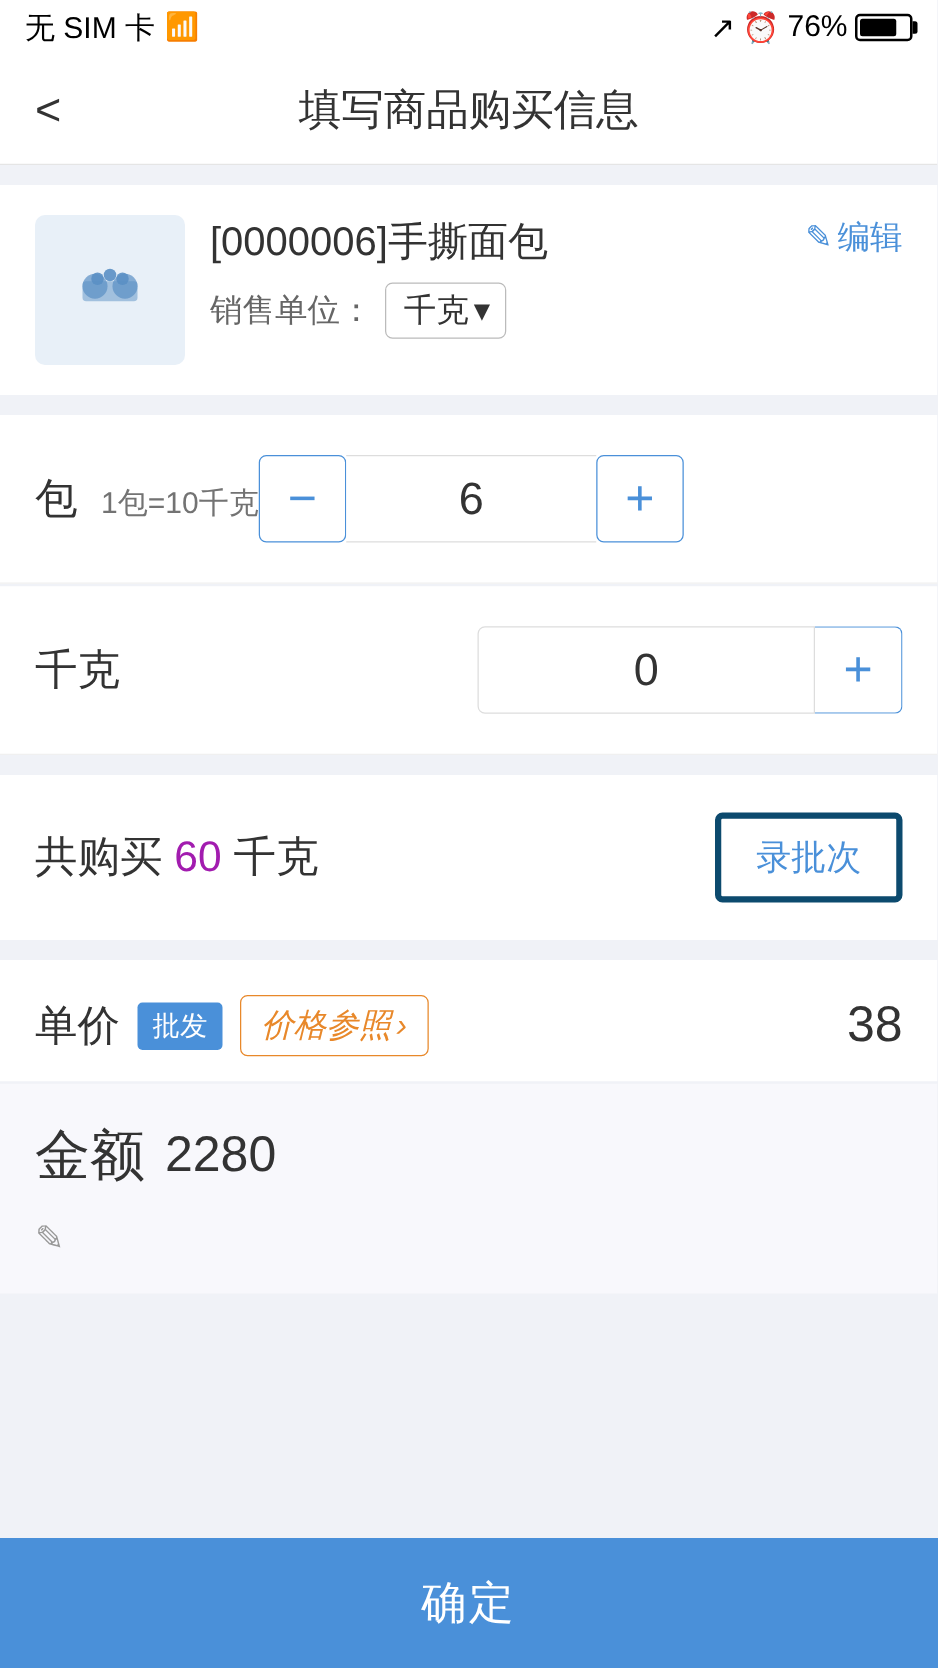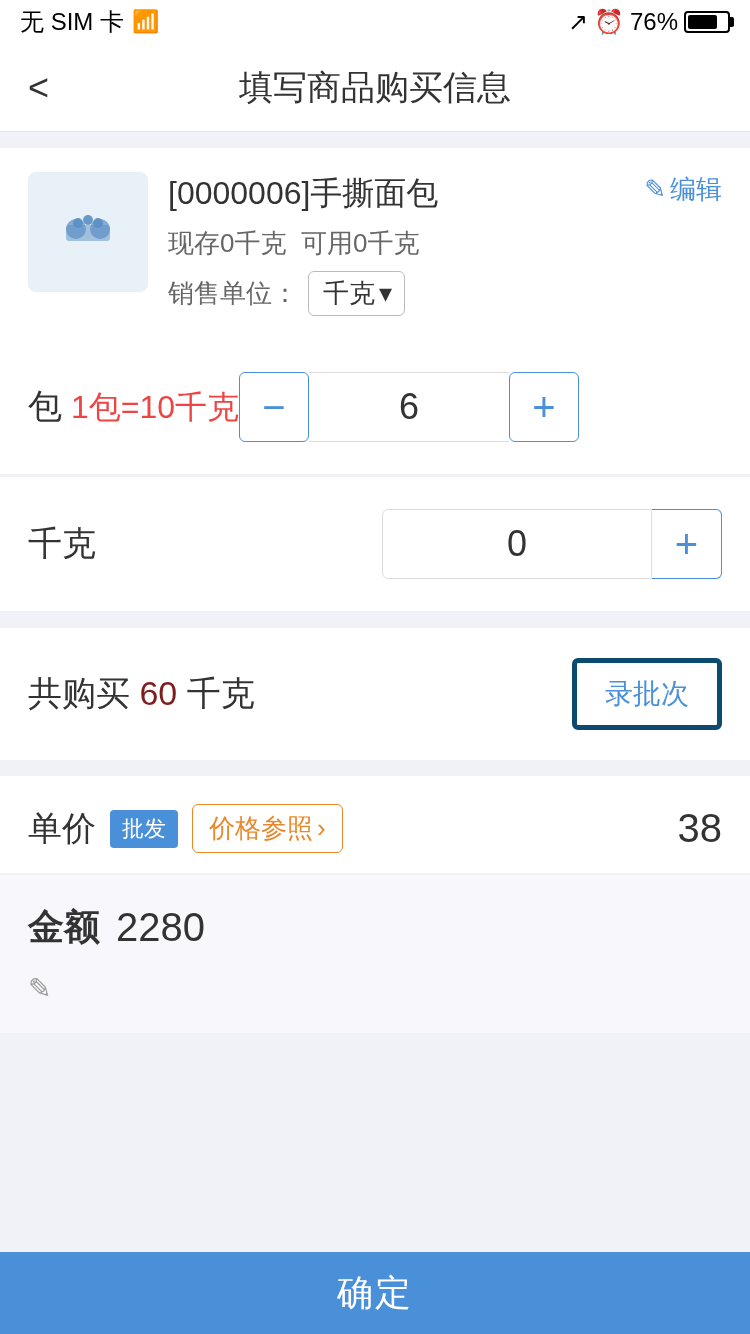--- a/index.html
+++ b/index.html
@@ -76,20 +76,21 @@
       color: #333;
     }
 
     
     .product-section {
       background: #fff;
       padding: 24px 28px;
       display: flex;
       align-items: flex-start;
       gap: 20px;
+      margin-bottom: 16px;
     }
     .product-thumb {
       width: 120px;
       height: 120px;
       background: #e8f0f8;
       border-radius: 8px;
       display: flex;
       align-items: center;
       justify-content: center;
       flex-shrink: 0;
@@ -134,22 +135,23 @@
       align-items: center;
       padding: 32px 28px;
       border-bottom: 1px solid #f0f0f0;
     }
     .quantity-label {
       font-size: 34px;
       color: #333;
       flex: 1;
     }
     .quantity-sublabel {
-      font-size: 32px;
-      color: #ef4444;
+      font-size: 24px;
+      color: #737373;
+      margin-left: 10px;
     }
     .quantity-controls {
       display: flex;
       align-items: center;
       gap: 0;
     }
     .qty-btn {
       width: 70px;
       height: 70px;
       border: 1px solid #4a90d9;
@@ -190,21 +192,21 @@
       padding: 30px 28px;
       display: flex;
       align-items: center;
       justify-content: space-between;
       margin-bottom: 16px;
     }
     .summary-text {
       font-size: 34px;
       color: #333;
     }
-    .summary-highlight { color: #7f1d1d; font-weight: 500; text-align: center; }
+    .summary-highlight { color: #a21caf; font-weight: 500; text-align: center; }
     .batch-btn {
       border: 5px solid #0c4a6e;
       color: #4a90d9;
       background: #fff;
       font-size: 28px;
       padding: 12px 28px;
       border-radius: 6px;
       cursor: pointer;
     }
 
@@ -236,52 +238,53 @@
       border: 1px solid #e8882a;
       color: #e8882a;
       background: #fff;
       font-size: 26px;
       padding: 6px 16px;
       border-radius: 6px;
       cursor: pointer;
       display: flex;
       align-items: center;
       gap: 4px;
+      font-style: italic;
     }
     .price-value { font-size: 40px; color: #333; font-weight: 500; }
 
     
     .amount-section {
       background: #fff;
       padding: 28px 28px;
       margin-bottom: 0;
     }
     .amount-row {
       display: flex;
       align-items: center;
       gap: 16px;
       margin-bottom: 20px;
     }
-    .amount-label { font-size: 36px; color: #333; font-weight: bold; }
+    .amount-label { font-size: 44px; color: #333; }
     .amount-value { font-size: 40px; color: #333; font-weight: 500; }
     .remark-row {
       display: flex;
       align-items: center;
       gap: 10px;
       color: #999;
       font-size: 28px;
     }
     .pencil-icon { font-size: 28px; color: #999; }
 
     
     .bottom-btn {
       position: fixed;
       bottom: 0;
       width: 750px;
-      height: 82px;
+      height: 104px;
       background: #4a90d9;
       color: #fff;
       font-size: 36px;
       display: flex;
       align-items: center;
       justify-content: center;
       cursor: pointer;
       border: none;
       letter-spacing: 2px;
     }
@@ -327,23 +330,20 @@
       </svg>
     </div>
     <div class="product-info">
       <div class="product-header-row">
         <span class="product-name">[0000006]手撕面包</span>
         <span class="edit-btn">
           <span>✎</span>
           <span>编辑</span>
         </span>
       </div>
-      <div class="product-stock">
-        <span>现存0千克</span>&nbsp;&nbsp;<span>可用0千克</span>
-      </div>
       <div class="product-unit">
         <span>销售单位：</span>
         <span class="unit-select-wrap">
           <span>千克</span>
           <span>▾</span>
         </span>
       </div>
     </div>
   </div>
 

